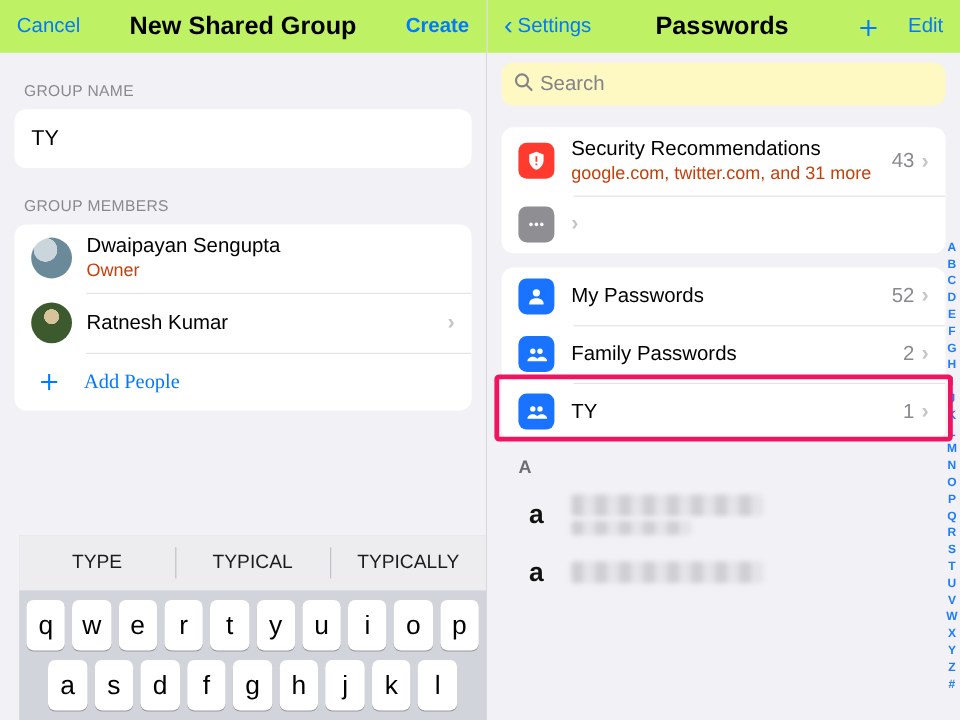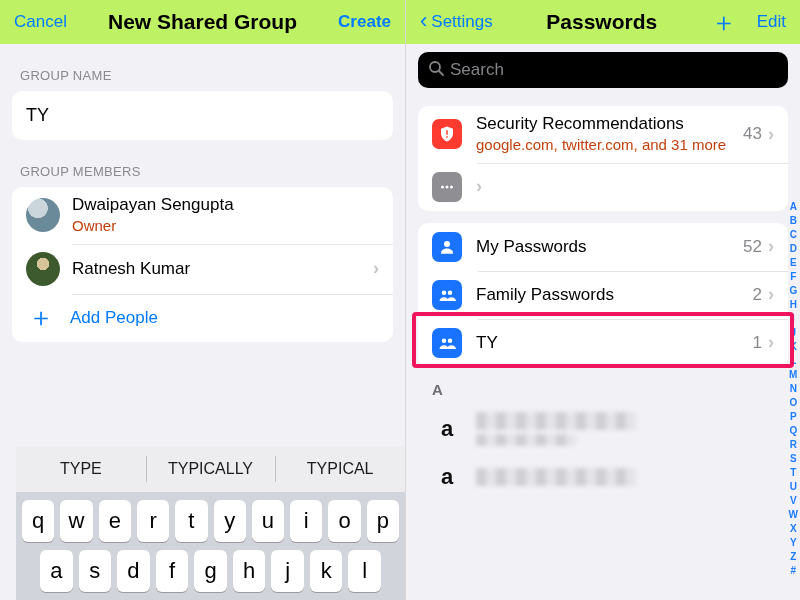--- a/index.html
+++ b/index.html
@@ -21,42 +21,42 @@
 
   
   .card { background:#fff; border-radius:10px; margin:0 12px; overflow:hidden;}
   .row { display:flex; align-items:center; min-height:48px; padding:8px 14px; position:relative;}
   .row + .row::before { content:""; position:absolute; top:0; left:60px; right:0; height:1px; background:#e3e3e7;}
   .row .grow { flex:1; min-width:0;}
   .row .accessory { color:#8a8a8e; font-size:17px; display:flex; align-items:center; gap:6px;}
   .chevron-right { color:#c5c5c9; font-size:18px; font-weight:600;}
   .subtext { color:#c2410c; font-size:15px; line-height:1.25; margin-top:2px;}
   .rowtitle { font-size:17px; color:#000;}
-  .rowtitle.link { color:#007aff;}
+  .rowtitle.link { color:#007aff;font-family:Liberation Serif, serif;}
 
   
   .text-input { width:100%; border:none; outline:none; font-size:18px; color:#000; background:transparent; padding:14px;}
   .card.input-card { padding:0;}
 
   
   .avatar { width:34px; height:34px; border-radius:50%; background:#888; display:flex; align-items:center; justify-content:center; color:#fff; font-size:9px; font-weight:700; margin-right:12px; flex-shrink:0; overflow:hidden;}
   .avatar.a1 { background: radial-gradient(circle at 35% 30%, #cbd6dc 0 30%, #6b8a99 31% 100%);}
   .avatar.a2 { background: radial-gradient(circle at 50% 35%, #d7c49a 0 22%, #3c5a2e 23% 100%);}
 
   .plus-circle { width:30px; height:30px; display:flex; align-items:center; justify-content:center; color:#007aff; font-size:26px; margin-right:14px;}
 
   
   .sqicon { width:30px; height:30px; border-radius:7px; display:flex; align-items:center; justify-content:center; color:#fff; margin-right:14px; flex-shrink:0;}
   .sqicon.red { background:#ff3b30;}
   .sqicon.gray { background:#8e8e93;}
   .sqicon.blue { background:#1a73ff;}
   .sqicon svg{display:block;}
 
   
-  .searchbar { margin:8px 12px 18px 12px; background:#000000; border-radius:10px; height:36px; display:flex; align-items:center; padding:0 10px; color:#838388; font-size:17px; gap:6px;}
+  .searchbar { margin:8px 12px 18px 12px; background:#fef9c3; border-radius:10px; height:36px; display:flex; align-items:center; padding:0 10px; color:#838388; font-size:17px; gap:6px;}
   .searchbar .mag { font-size:17px; }
 
   
   .alpha-index { position:absolute; right:2px; top:200px; display:flex; flex-direction:column; align-items:center; gap:0px; color:#1e7cff; font-size:10px; font-weight:600; line-height:14px;}
 
   
   .highlight-ring { position:absolute; border:4px solid #f0135e; border-radius:4px; pointer-events:none; z-index:50;}
 
   
   .keyboard { position:absolute; left:16px; right:0; bottom:0; background:#d1d4da;}
@@ -112,22 +112,22 @@
     </div>
     <div class="row">
       <div class="plus-circle">＋</div>
       <div class="rowtitle link">Add People</div>
     </div>
   </div>
 
   <div class="keyboard">
     <div class="suggest-bar">
       <div class="suggest">TYPE</div>
+      <div class="suggest">TYPICAL</div>
       <div class="suggest">TYPICALLY</div>
-      <div class="suggest">TYPICAL</div>
     </div>
     <div class="keyrow">
       <div class="key">q</div>
       <div class="key">w</div>
       <div class="key">e</div>
       <div class="key">r</div>
       <div class="key">t</div>
       <div class="key">y</div>
       <div class="key">u</div>
       <div class="key">i</div>

